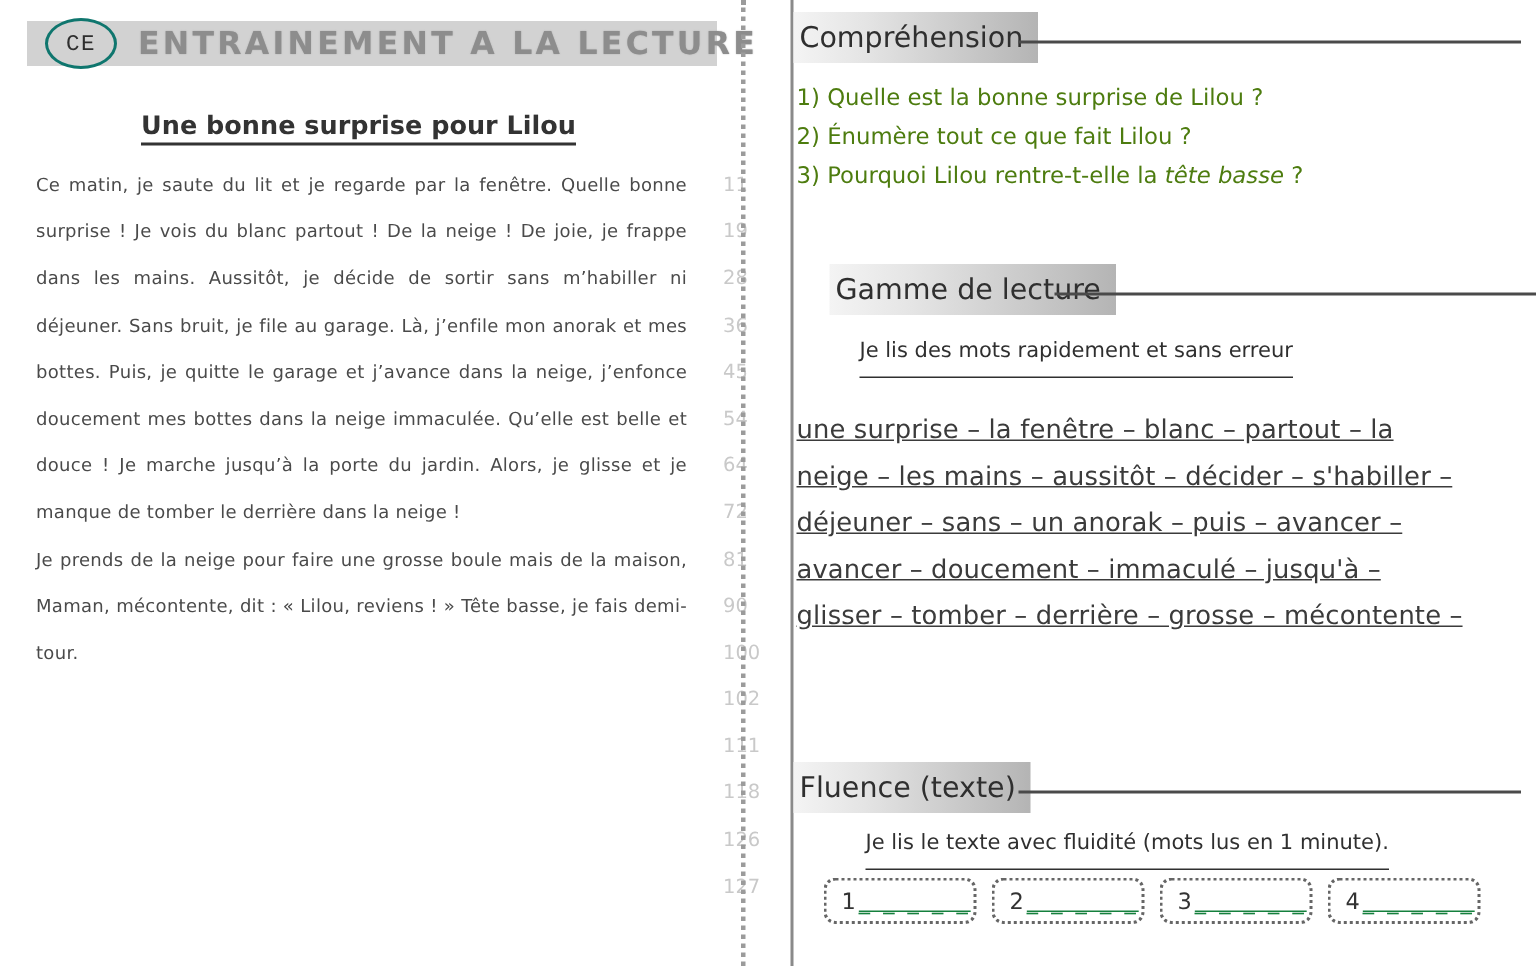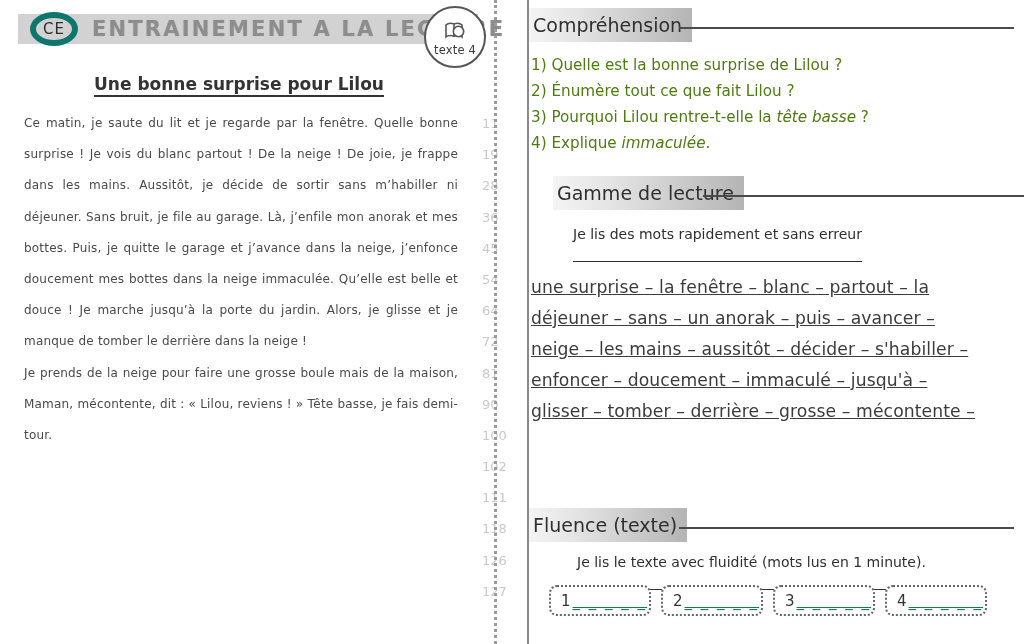--- a/index.html
+++ b/index.html
@@ -41,30 +41,31 @@
     width: 460px;
     height: 30px;
     background: #d2d2d2;
   }
   .ce-badge {
     position: absolute;
     left: 30px;
     top: 12px;
     width: 48px;
     height: 34px;
-    border: 6px solid #0f766e;
+    border: 2px solid #0f766e;
     border-radius: 50%;
     background: transparent;
     display: flex;
     align-items: center;
     justify-content: center;
     font-size: 15px;
     letter-spacing: 1px;
     color: #2e2e2e;
     box-sizing: border-box;
+    font-family: Liberation Mono, monospace;
   }
   .band-title {
     position: absolute;
     left: 92px;
     top: 14px;
     height: 30px;
     display: flex;
     align-items: center;
     font-size: 21px;
     font-weight: bold;
@@ -231,21 +232,21 @@
     font-style: italic;
     text-align: right;
   }
 
   
   .sub-instruction {
     position: absolute;
     font-size: 14px;
     color: #2f2f2f;
     border-bottom: 1.5px solid #2f2f2f;
-    padding-bottom: 19px;
+    padding-bottom: 9px;
     white-space: nowrap;
   }
   .word-list {
     position: absolute;
     left: 2px;
     top: 272px;
     width: 482px;
     font-size: 17.2px;
     line-height: 31px;
     color: #3b3b3b;
@@ -293,32 +294,20 @@
   <div class="left-col">
 
     <div class="header-band"></div>
 
     <div class="ce-badge">
       <span>CE</span>
     </div>
 
     <div class="band-title">ENTRAINEMENT A LA LECTURE</div>
 
-    <div class="texte-stamp">
-      <span class="stamp-icon">
-        <svg viewBox="0 0 26 22" width="26" height="22" aria-hidden="true">
-          <g fill="none" stroke="#555" stroke-width="1.6">
-            <path d="M4 5 q3 -3 8 -1 q5 -2 8 1 l0 12 q-3 -2.5 -8 -0.8 q-5 -1.7 -8 0.8 z"></path>
-            <line x1="12" y1="4.4" x2="12" y2="16.6"></line>
-          </g>
-          <circle cx="16.5" cy="11.5" r="5.2" fill="#ffffff" stroke="#555" stroke-width="1.6"></circle>
-        </svg>
-      </span>
-      <span class="stamp-label">texte 4</span>
-    </div>
 
     <div class="story-title">
       <span>Une bonne surprise pour Lilou</span>
     </div>
 
     <div class="story-body">
       <p class="para-1">Ce matin, je saute du lit et je regarde par la fenêtre. Quelle bonne surprise ! Je vois du blanc partout ! De la neige ! De joie, je frappe dans les mains. Aussitôt, je décide de sortir sans m’habiller ni déjeuner. Sans bruit, je file au garage. Là, j’enfile mon anorak et mes bottes. Puis, je quitte le garage et j’avance dans la neige, j’enfonce doucement mes bottes dans la neige immaculée. Qu’elle est belle et douce ! Je marche jusqu’à la porte du jardin. Alors, je glisse et je manque de tomber le derrière dans la neige !</p>
       <p class="para-2">Je prends de la neige pour faire une grosse boule mais de la maison, Maman, mécontente, dit : « Lilou, reviens ! » Tête basse, je fais demi-tour.</p>
     </div>
 
@@ -349,35 +338,34 @@
 
     <div class="sec-head" style="top:8px;">
       <div class="sec-chip">Compréhension</div>
       <div class="sec-line"></div>
     </div>
 
     <div class="questions" id="questions">
         <div class="q"><span>1)</span> <span>Quelle est la bonne surprise de Lilou ?</span></div>
         <div class="q"><span>2)</span> <span>Énumère tout ce que fait Lilou ?</span></div>
         <div class="q"><span>3)</span> <span>Pourquoi Lilou rentre-t-elle la </span><em>tête basse</em><span> ?</span></div>
-        <div class="q"><span>4)</span> <span>Explique </span><em>immaculée</em><span>.</span></div>
       </div>
 
     <div class="sec-head" style="top:176px;margin-left:24px;">
       <div class="sec-chip">Gamme de lecture</div>
       <div class="sec-line"></div>
     </div>
 
     <div class="sub-instruction" style="left:44px; top:226px;">Je lis des mots rapidement et sans erreur</div>
 
     <div class="word-list" id="word-list">
         <p>une surprise – la fenêtre – blanc – partout – la</p>
+        <p>neige – les mains – aussitôt – décider – s'habiller –</p>
         <p>déjeuner – sans – un anorak – puis – avancer –</p>
-        <p>neige – les mains – aussitôt – décider – s'habiller –</p>
-        <p>enfoncer – doucement – immaculé – jusqu'à –</p>
+        <p>avancer – doucement – immaculé – jusqu'à –</p>
         <p>glisser – tomber – derrière – grosse – mécontente –</p>
       </div>
 
     <div class="sec-head" style="top:508px;">
       <div class="sec-chip">Fluence (texte)</div>
       <div class="sec-line"></div>
     </div>
 
     <div class="sub-instruction" style="left:48px; top:554px;">Je lis le texte avec fluidité (mots lus en 1 minute).</div>
 

